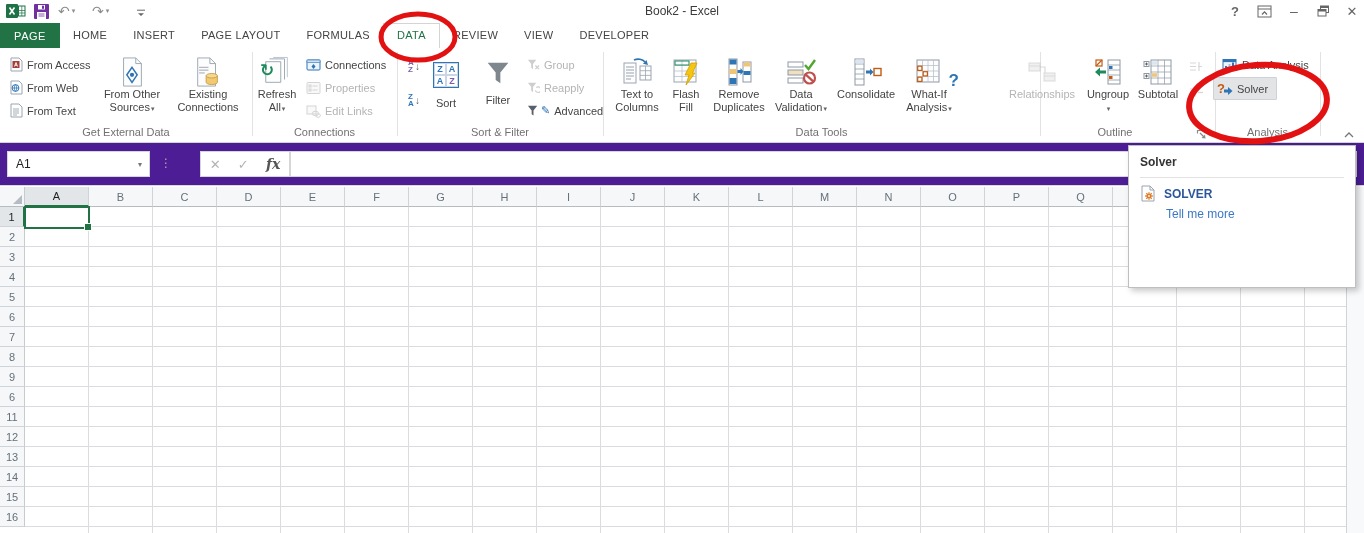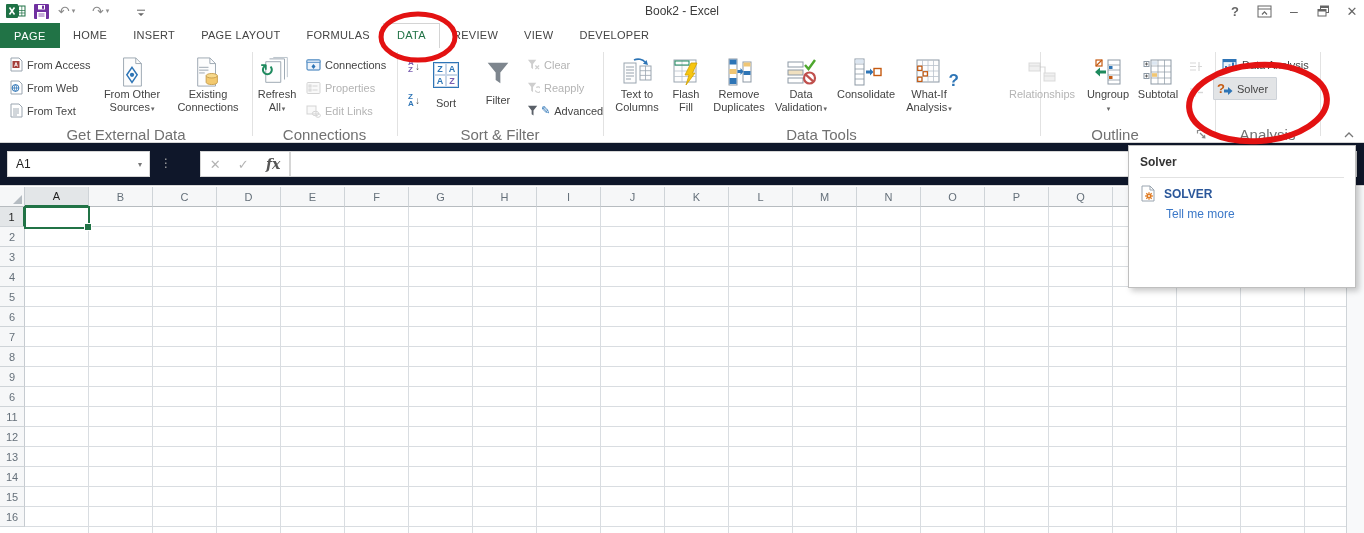--- a/index.html
+++ b/index.html
@@ -17,38 +17,38 @@
   #tabbar{position:absolute;left:0;top:23px;width:100%;height:25px;background:#fff;}
   #file-tab{position:absolute;left:0;top:0;width:60px;height:25px;background:#217346;color:#fff;
             display:flex;align-items:center;justify-content:center;letter-spacing:.5px;}
   #tabs-strip{position:absolute;left:60px;top:0;height:25px;display:flex;}
   .tab{padding:0 13px;line-height:25px;color:#444;letter-spacing:.3px;}
   .tab.active{background:#fff;color:#217346;border:1px solid #d4d4d4;border-bottom:none;line-height:23px;}
   #sign-in{position:absolute;right:0px;top:28px;font-size:11px;color:#444;}
   
   #ribbon{position:absolute;left:0;top:48px;width:100%;height:95px;background:#fff;border-bottom:1px solid #d5d5d5;box-sizing:border-box;}
   .sep{position:absolute;top:4px;height:84px;width:1px;background:#e2e2e2;}
-  .grp-label{position:absolute;top:78px;height:14px;text-align:center;font-size:15px;color:#717171;}
+  .grp-label{position:absolute;top:78px;height:14px;text-align:center;font-size:11px;color:#717171;}
   .bsm{position:absolute;height:21px;display:flex;align-items:center;gap:4px;padding:0 3px;white-space:nowrap;color:#444;}
   .bsm.dis{color:#b4b4b4;}
   .bsm.dis svg{opacity:.5;filter:grayscale(1);}
   .blg{position:absolute;top:4px;height:86px;text-align:center;color:#444;}
   .blg.dis{color:#b4b4b4;margin-left:46px;}
   .blg.dis svg{opacity:.5;filter:grayscale(1);}
   .blg .ic{height:36px;display:flex;align-items:flex-end;justify-content:center;}
   .blg .l{line-height:13px;white-space:nowrap;}
   .dd{font-size:7px;color:#666;margin-left:1px;}
   .hover-btn{background:#e2e4e6;border:1px solid #cdd2d8;border-radius:1px;}
   .azbtn{position:absolute;width:26px;height:24px;display:flex;align-items:center;justify-content:center;gap:1px;}
   .azcol{display:flex;flex-direction:column;line-height:7px;font-size:8px;font-weight:bold;}
   .sort-grid{display:grid;grid-template-columns:12px 12px;grid-template-rows:12px 12px;border:1px solid #2e75b6;}
   .sort-grid span{display:flex;align-items:center;justify-content:center;font-size:9px;font-weight:bold;border:1px solid #c8d6e8;}
   .mini-funnel{width:13px;height:13px;}
   
-  #fbar{position:absolute;left:0;top:143px;width:100%;height:43px;background:#0f172a;border-bottom:1px solid #d8d8d8;box-sizing:border-box;}
+  #fbar{position:absolute;left:0;top:143px;width:100%;height:43px;background:#4c1d95;border-bottom:1px solid #d8d8d8;box-sizing:border-box;}
   .fbox{position:absolute;top:8px;height:26px;background:#fff;border:1px solid #d6d6d6;box-sizing:border-box;display:flex;align-items:center;}
   #namebox{left:7px;width:143px;padding-left:8px;justify-content:space-between;}
   #namebox .v{font-size:12px;color:#222;}
   #namebox .c{margin-right:7px;color:#777;font-size:8px;}
   #splitter{position:absolute;left:160px;top:13px;color:#a8a8a8;font-size:12px;}
   #fxbox{left:200px;width:90px;justify-content:space-around;}
   #fxbox .x,#fxbox .ok{color:#b3b3b3;font-size:13px;}
   #fxbox .fx{font-family:"DejaVu Serif","Liberation Serif",serif;font-style:italic;font-weight:bold;font-size:14px;color:#555;}
   #ffield{left:290px;width:1067px;}
   
@@ -286,21 +286,21 @@
             <polygon points="5,5 27,5 18.5,15.5 18.5,27 13.5,23.5 13.5,15.5" fill="#7e868e"></polygon>
           </svg>
       </div>
       <div class="l" style="margin-top:6px"><span>Filter</span></div>
     </div>
     <div class="bsm dis" style="left:524px;top:6px">
       <svg class="mini-funnel" viewBox="0 0 14 14">
           <polygon points="1,2 10,2 6.5,6.5 6.5,12 4.5,10.5 4.5,6.5" fill="#9aa0a6"></polygon>
           <path d="M9 8l4 4M13 8l-4 4" stroke="#9aa0a6" stroke-width="1.4"></path>
         </svg>
-      <span>Clear</span>
+      <span>Group</span>
     </div>
     <div class="bsm dis" style="left:524px;top:29px">
       <svg class="mini-funnel" viewBox="0 0 14 14">
           <polygon points="1,2 10,2 6.5,6.5 6.5,12 4.5,10.5 4.5,6.5" fill="#9aa0a6"></polygon>
           <path d="M9 10 a3 3 0 1 0 1-3" fill="none" stroke="#9aa0a6" stroke-width="1.2"></path>
         </svg>
       <span>Reapply</span>
     </div>
     <div class="bsm" style="left:524px;top:52px">
       <svg class="mini-funnel" viewBox="0 0 14 14">

